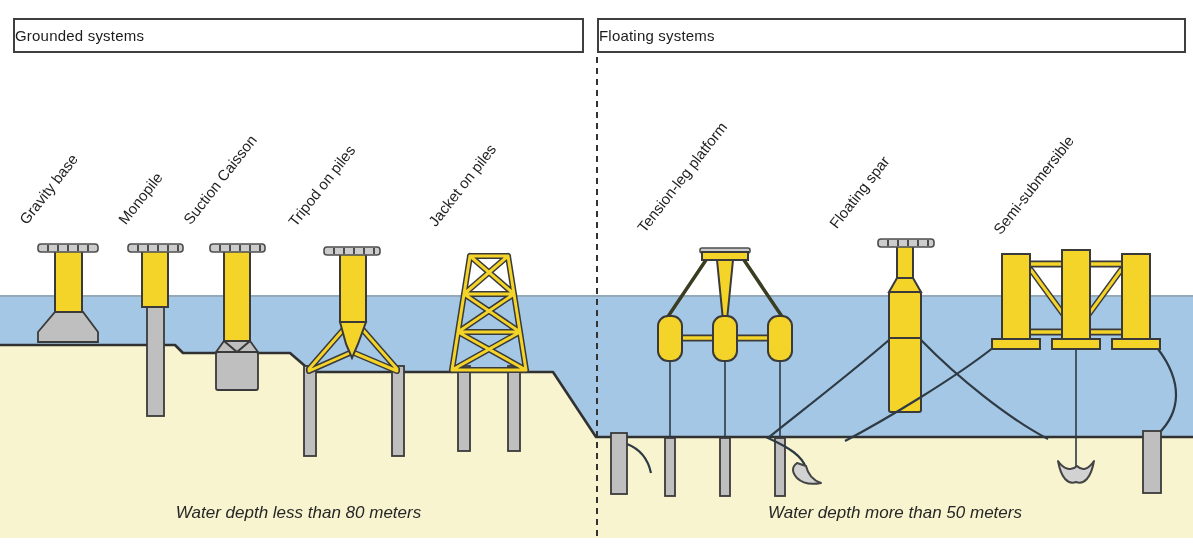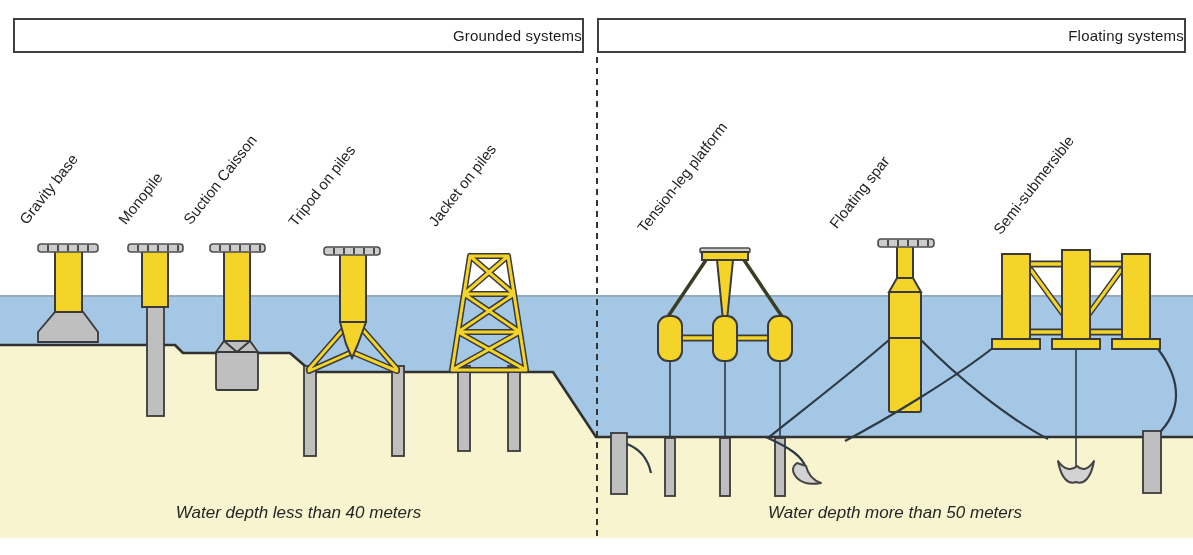--- a/index.html
+++ b/index.html
@@ -34,21 +34,21 @@
   .beam-y{stroke:var(--yellow,#f4d429);stroke-width:3.5;fill:none;stroke-linecap:round;}
   .tether{stroke:#3b3d22;stroke-width:3.5;fill:none;stroke-linecap:round;}
   .mooring{stroke:#2e3a44;stroke-width:2.2;fill:none;}
   .tension{stroke:#2e3a44;stroke-width:1.6;fill:none;}
   .joint{stroke:var(--outline,#3a3a3a);stroke-width:2;fill:none;}
   .anchor{fill:#d2d2d2;stroke:#444;stroke-width:2;stroke-linejoin:round;}
   
   .header-box{
     position:absolute;top:18px;height:31px;
     border:2px solid #3f3f3f;background:#fff;
-    display:flex;align-items:center;justify-content:flex-end;
+    display:flex;align-items:center;justify-content:flex-start;
     font-size:15px;color:#1c1c1c;letter-spacing:.2px;
   }
   .struct-label{
     position:absolute;
     font-size:15px;color:#1f1f1f;
     white-space:nowrap;height:18px;line-height:18px;
     transform:rotate(-52deg);
     transform-origin:0 100%;
   }
   .caption{
@@ -171,16 +171,16 @@
 
   <div class="struct-label" style="left:30px;top:210px;">Gravity base</div>
   <div class="struct-label" style="left:129px;top:210px;">Monopile</div>
   <div class="struct-label" style="left:194px;top:210px;">Suction Caisson</div>
   <div class="struct-label" style="left:299px;top:212px;">Tripod on piles</div>
   <div class="struct-label" style="left:439px;top:212px;">Jacket on piles</div>
   <div class="struct-label" style="left:648px;top:218px;">Tension-leg platform</div>
   <div class="struct-label" style="left:840px;top:214px;">Floating spar</div>
   <div class="struct-label" style="left:1004px;top:220px;">Semi-submersible</div>
 
-  <div class="caption" style="left:0;width:597px;">Water depth less than 40 meters</div>
+  <div class="caption" style="left:0;width:597px;">Water depth less than 80 meters</div>
   <div class="caption" style="left:597px;width:596px;">Water depth more than 50 meters</div>
 
 </div>
 
 </body></html>

